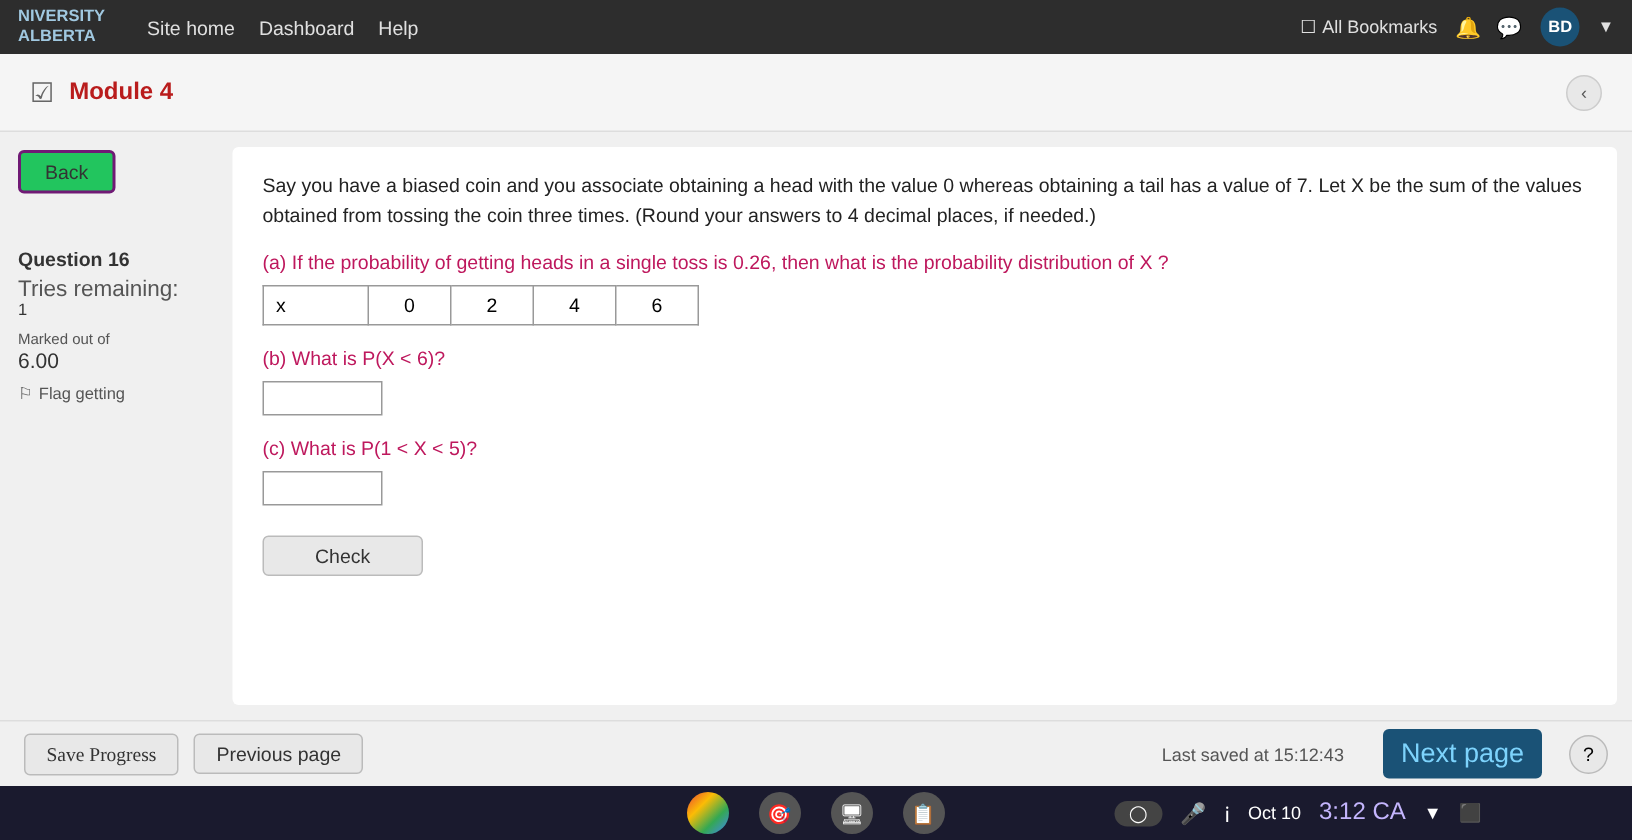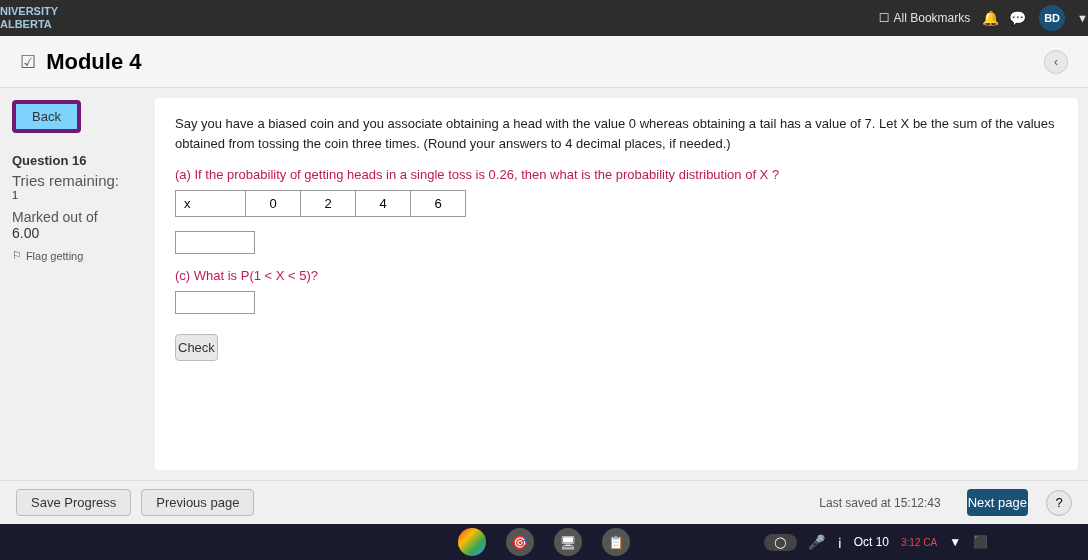--- a/index.html
+++ b/index.html
@@ -11,21 +11,21 @@
       overflow: hidden;
       position: relative;
     }
 
     
     .top-nav {
       background: #2d2d2d;
       height: 36px;
       display: flex;
       align-items: center;
-      padding: 0 0;
+      padding: 0 12px;
       gap: 20px;
       position: relative;
     }
     .nav-brand {
       color: #a0c8e0;
       font-size: 11px;
       font-weight: bold;
       line-height: 1.2;
     }
     .nav-links {
@@ -81,23 +81,23 @@
       align-items: center;
       padding: 0 20px;
       gap: 10px;
       border-bottom: 1px solid #ddd;
     }
     .module-icon {
       color: #666;
       font-size: 18px;
     }
     .module-title {
-      font-size: 22px;
+      font-size: 16px;
       font-weight: bold;
-      color: #000000;
+      color: #b91c1c;
     }
     .collapse-btn {
       margin-left: auto;
       background: #e8e8e8;
       border: 1px solid #ccc;
       width: 24px;
       height: 24px;
       border-radius: 50%;
       display: flex;
       align-items: center;
@@ -115,41 +115,41 @@
     }
 
     
     .sidebar {
       width: 145px;
       background: #f0f0f0;
       padding: 12px;
       flex-shrink: 0;
     }
     .back-btn {
-      background: #7dd3fc;
-      border: 4px solid #701a75;
+      background: #22c55e;
+      border: 2px solid #701a75;
       padding: 5px 16px;
       border-radius: 4px;
       font-size: 13px;
       cursor: pointer;
       color: #333;
-      margin-bottom: 20px;
+      margin-bottom: 36px;
     }
     .question-info {
       font-size: 12px;
       color: #333;
     }
     .question-num {
       font-weight: bold;
       font-size: 13px;
       margin-bottom: 4px;
     }
     .tries-label { color: #555; font-size: 15px; }
     .tries-val { font-size: 11px; margin-bottom: 8px; }
-    .marked-label { color: #555; font-size: 14px; }
+    .marked-label { color: #555; font-size: 10px; }
     .marked-val { font-size: 14px; margin-bottom: 8px; }
     .flag-question {
       display: flex;
       align-items: center;
       gap: 4px;
       color: #555;
       font-size: 11px;
       cursor: pointer;
     }
 
@@ -214,21 +214,21 @@
       padding: 3px 6px;
       width: 80px;
       font-size: 13px;
       display: block;
       margin-top: 4px;
     }
 
     .check-btn {
       background: #e8e8e8;
       border: 1px solid #bbb;
-      padding: 5px 2px;
+      padding: 5px 34px;
       border-radius: 4px;
       font-size: 13px;
       cursor: pointer;
       color: #333;
       margin-top: 4px;
     }
 
     
     .bottom-bar {
       background: #f0f0f0;
@@ -240,42 +240,43 @@
       gap: 10px;
     }
     .save-progress-btn {
       background: #e8e8e8;
       border: 1px solid #bbb;
       padding: 5px 14px;
       border-radius: 4px;
       font-size: 13px;
       cursor: pointer;
       color: #333;
+      font-family: Liberation Serif, serif;
     }
     .prev-page-btn {
       background: #e8e8e8;
       border: 1px solid #bbb;
       padding: 5px 14px;
       border-radius: 4px;
       font-size: 13px;
       cursor: pointer;
       color: #333;
     }
     .last-saved {
       margin-left: auto;
       font-size: 12px;
       color: #555;
     }
     .next-page-btn {
       background: #1a5276;
-      color: #ffffff;
+      color: #7dd3fc;
       border: none;
-      padding: 6px 1px;
-      border-radius: 4px;
-      font-size: 13px;
+      padding: 6px 12px;
+      border-radius: 4px;
+      font-size: 18px;
       cursor: pointer;
       margin-left: 16px;
     }
     .help-btn {
       background: #e8e8e8;
       border: 1px solid #bbb;
       width: 26px;
       height: 26px;
       border-radius: 50%;
       font-size: 13px;
@@ -308,22 +309,22 @@
     .taskbar-icon.chrome { background: linear-gradient(135deg, #ea4335, #fbbc05, #34a853, #4285f4); }
     .taskbar-icon.other { background: #555; color: white; }
     .taskbar-right {
       position: absolute;
       right: 100px;
       display: flex;
       align-items: center;
       gap: 12px;
     }
     .taskbar-time {
-      color: #ef4444;
-      font-size: 10px;
+      color: #c4b5fd;
+      font-size: 16px;
     }
     .taskbar-date {
       color: white;
       font-size: 12px;
     }
     .mic-icon {
       color: white;
       font-size: 14px;
     }
     .taskbar-indicator {
@@ -334,20 +335,25 @@
       font-size: 11px;
     }
   </style>
 </head>
 <body>
 
 <div class="top-nav">
   <div class="nav-brand">
     <span>NIVERSITY</span><br>
     <span>ALBERTA</span>
+  </div>
+  <div class="nav-links">
+    <span class="nav-link">Site home</span>
+    <span class="nav-link">Dashboard</span>
+    <span class="nav-link">Help</span>
   </div>
   <div class="nav-right">
     <span class="all-bookmarks">
       <span>☐</span>
       <span>All Bookmarks</span>
     </span>
     <div class="nav-icons">
       <span class="nav-icon">🔔</span>
       <span class="nav-icon">💬</span>
     </div>
@@ -391,20 +397,21 @@
           <td>0</td>
           <td>2</td>
           <td>4</td>
           <td>6</td>
         </tr>
       </tbody>
         </table>
     </div>
 
     <div class="part-b">
+      <p class="part-label">(b) What is P(X &lt; 6)?</p>
       <input type="text" class="answer-input" placeholder="" style="">
     </div>
 
     <div class="part-c">
       <p class="part-label">(c) What is P(1 &lt; X &lt; 5)?</p>
       <input type="text" class="answer-input" placeholder="" style="">
     </div>
 
     <button class="check-btn">Check</button>
   </div>

